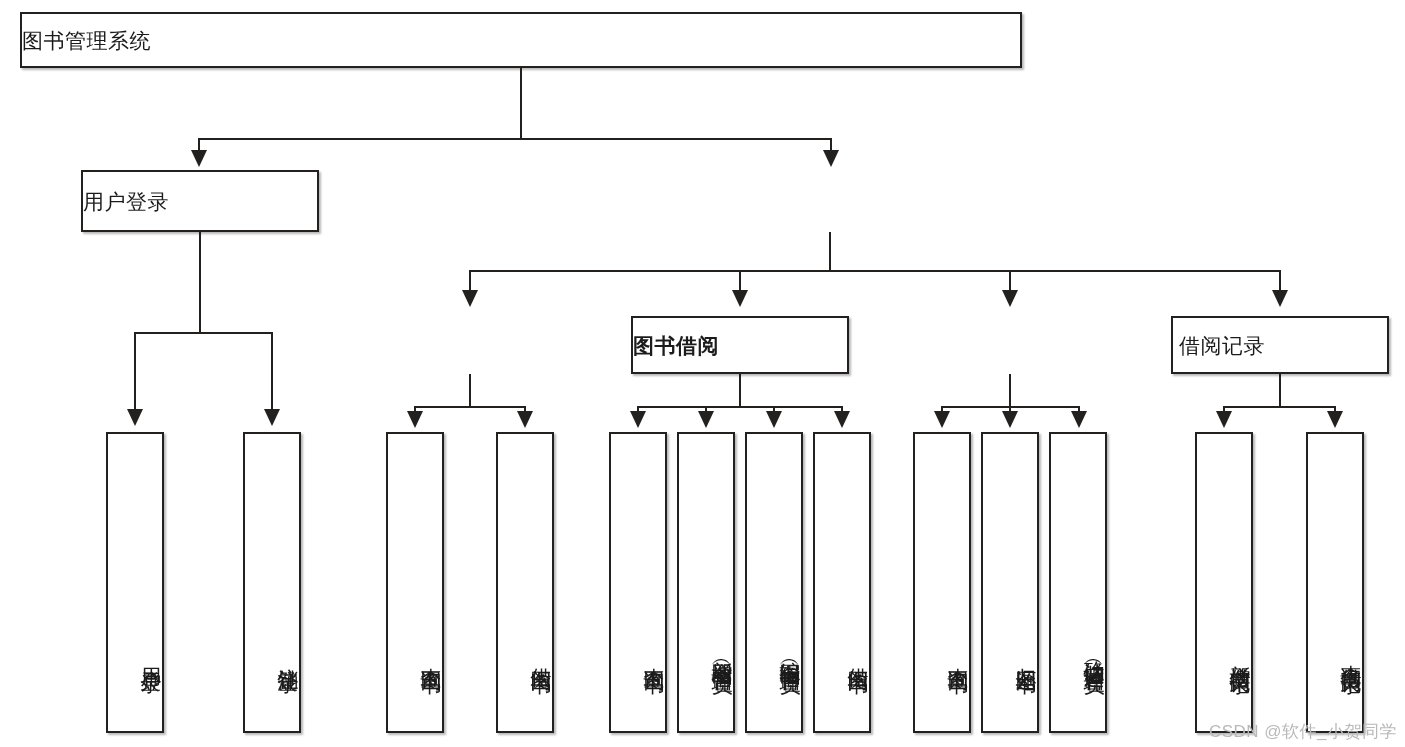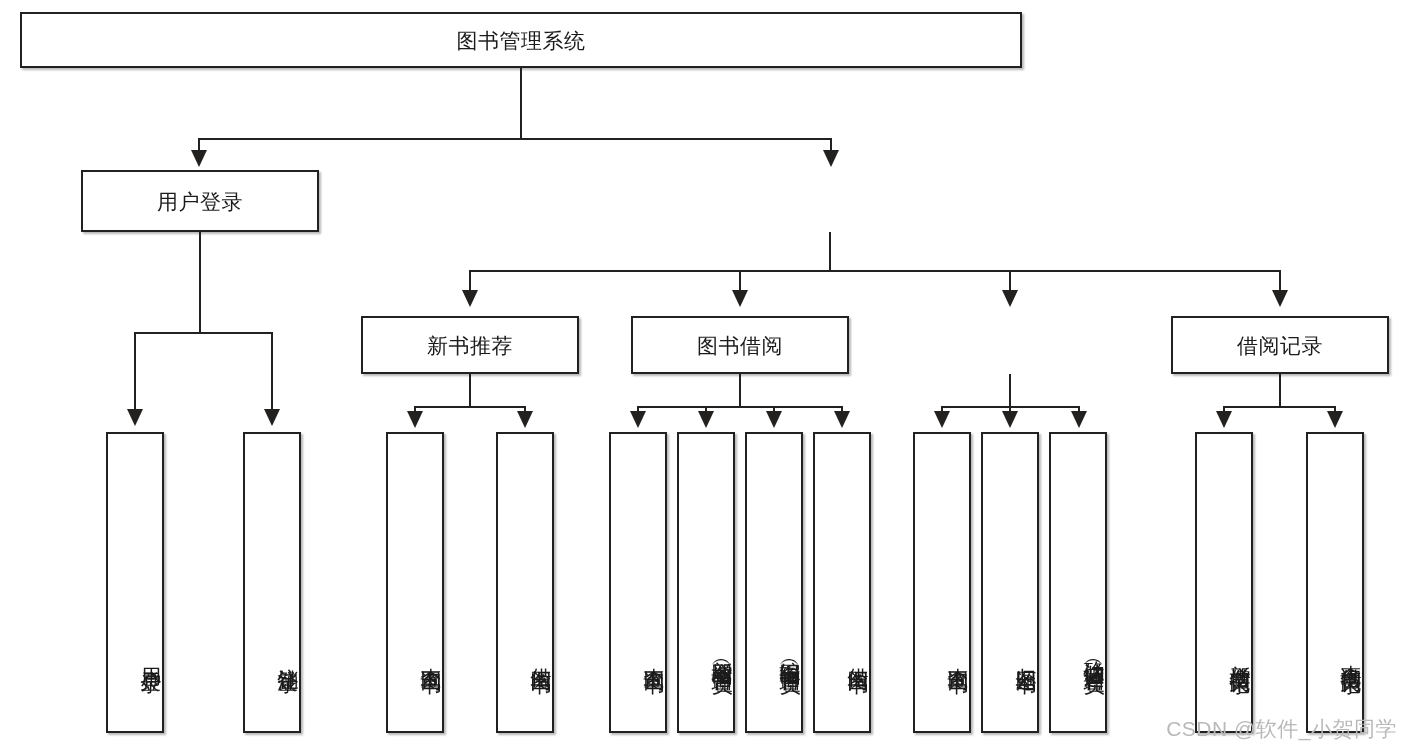--- a/index.html
+++ b/index.html
@@ -19,21 +19,20 @@
   }
   
   .node {
     position: absolute;
     box-sizing: border-box;
     background: #ffffff;
     border: 2px solid #23211f;
     box-shadow: 2px 2px 2px rgba(0,0,0,0.28);
     display: flex;
     align-items: center;
-    justify-content: center;
     color: #1b1b1b;
     line-height: 1.0;
   }
   .node.horiz {
     font-size: 21px;
     letter-spacing: 0.5px;
     white-space: nowrap;
   }
   .node.vert {
     writing-mode: vertical-rl;
@@ -63,21 +62,21 @@
     height: 0;
     border-left: 8px solid transparent;
     border-right: 8px solid transparent;
     border-top: 17px solid #23211f;
   }
   
   #watermark {
     position: absolute;
     right: 8px;
     bottom: 4px;
-    font-size: 21px;
+    font-size: 17px;
     color: #b9b9b9;
     white-space: nowrap;
     letter-spacing: 0.5px;
     pointer-events: none;
   }
 </style>
 </head>
 <body>
 
 <div id="canvas">
@@ -118,27 +117,24 @@
 
   <div class="ln v" style="left:469px; top:270px; width:2px; height:22px;"></div>
   <div class="arrow" style="left:462px; top:290px;"></div>
   <div class="ln v" style="left:739px; top:270px; width:2px; height:22px;"></div>
   <div class="arrow" style="left:732px; top:290px;"></div>
   <div class="ln v" style="left:1009px; top:270px; width:2px; height:22px;"></div>
   <div class="arrow" style="left:1002px; top:290px;"></div>
   <div class="ln v" style="left:1279px; top:270px; width:2px; height:22px;"></div>
   <div class="arrow" style="left:1272px; top:290px;"></div>
 
-  <div class="node horiz" style="left:361px; top:316px; width:218px; height:58px;">
-    <span>新书推荐</span>
-  </div>
-  <div class="node horiz" style="left:631px; top:316px; width:218px; height:58px;">
+  <div class="node horiz" style="left:631px; top:316px; width:218px; height:58px;font-weight:bold;">
     <span>图书借阅</span>
   </div>
-  <div class="node horiz" style="left:1171px; top:316px; width:218px; height:58px;">
+  <div class="node horiz" style="left:1171px; top:316px; width:218px; height:58px;padding-left:6px;">
     <span>借阅记录</span>
   </div>
 
   <div class="ln v" style="left:469px; top:374px; width:2px; height:34px;"></div>
   <div class="ln h" style="left:414px; top:406px; width:112px; height:2px;"></div>
   <div class="ln v" style="left:414px; top:406px; width:2px; height:8px;"></div>
   <div class="arrow" style="left:407px; top:411px;"></div>
   <div class="ln v" style="left:524px; top:406px; width:2px; height:8px;"></div>
   <div class="arrow" style="left:517px; top:411px;"></div>
 

